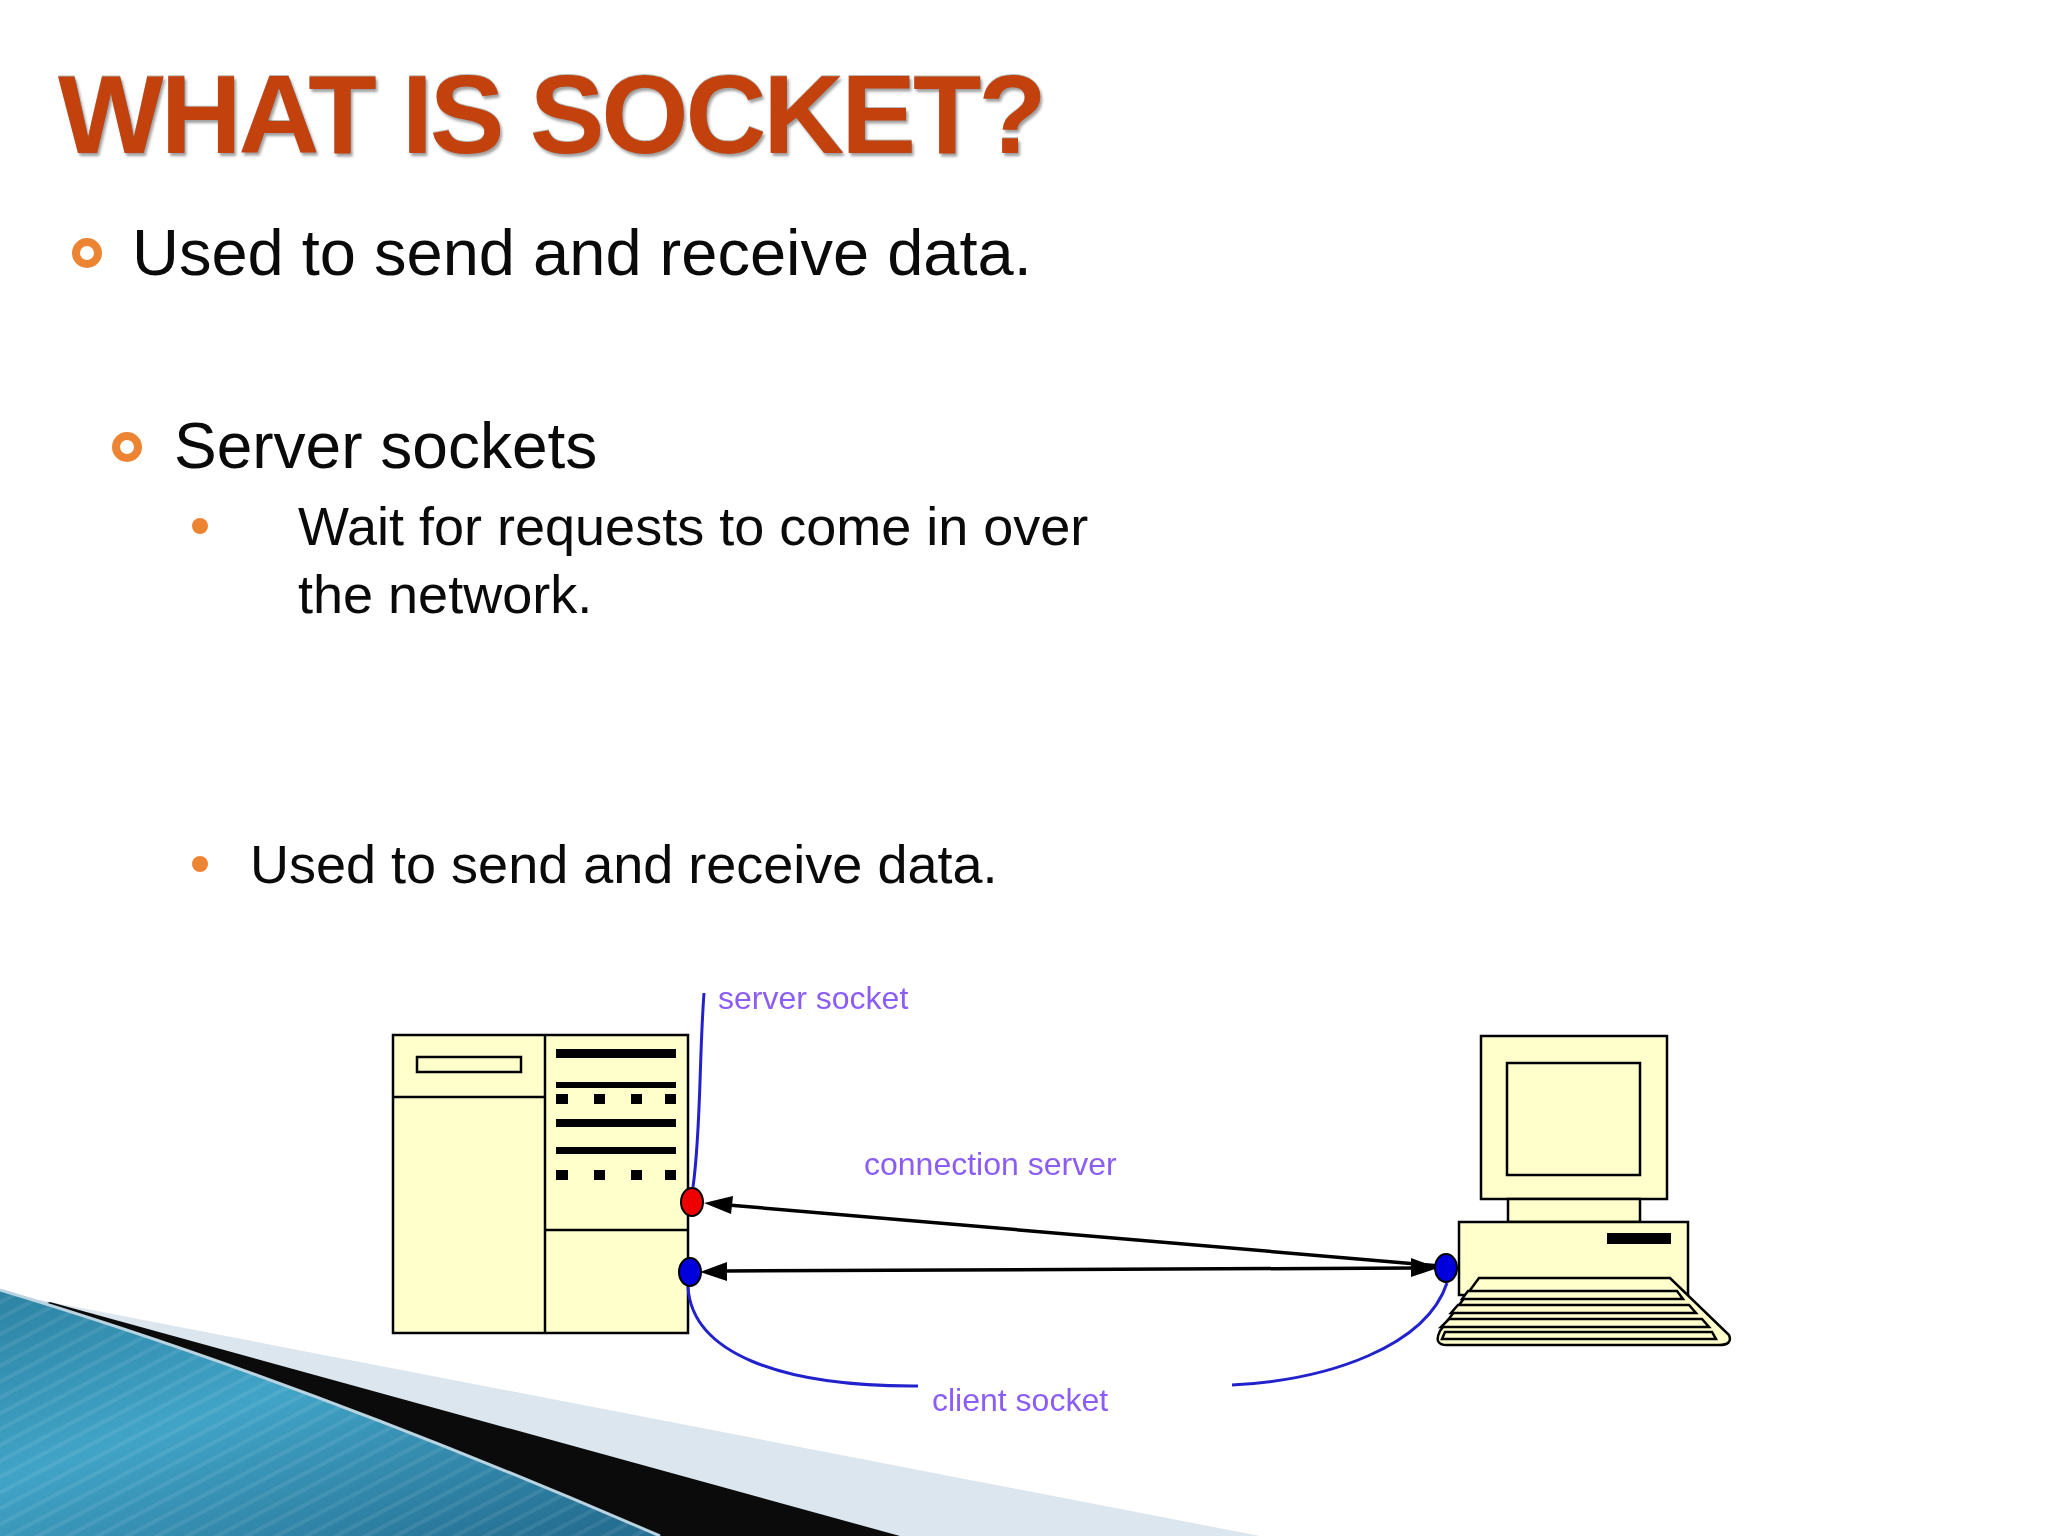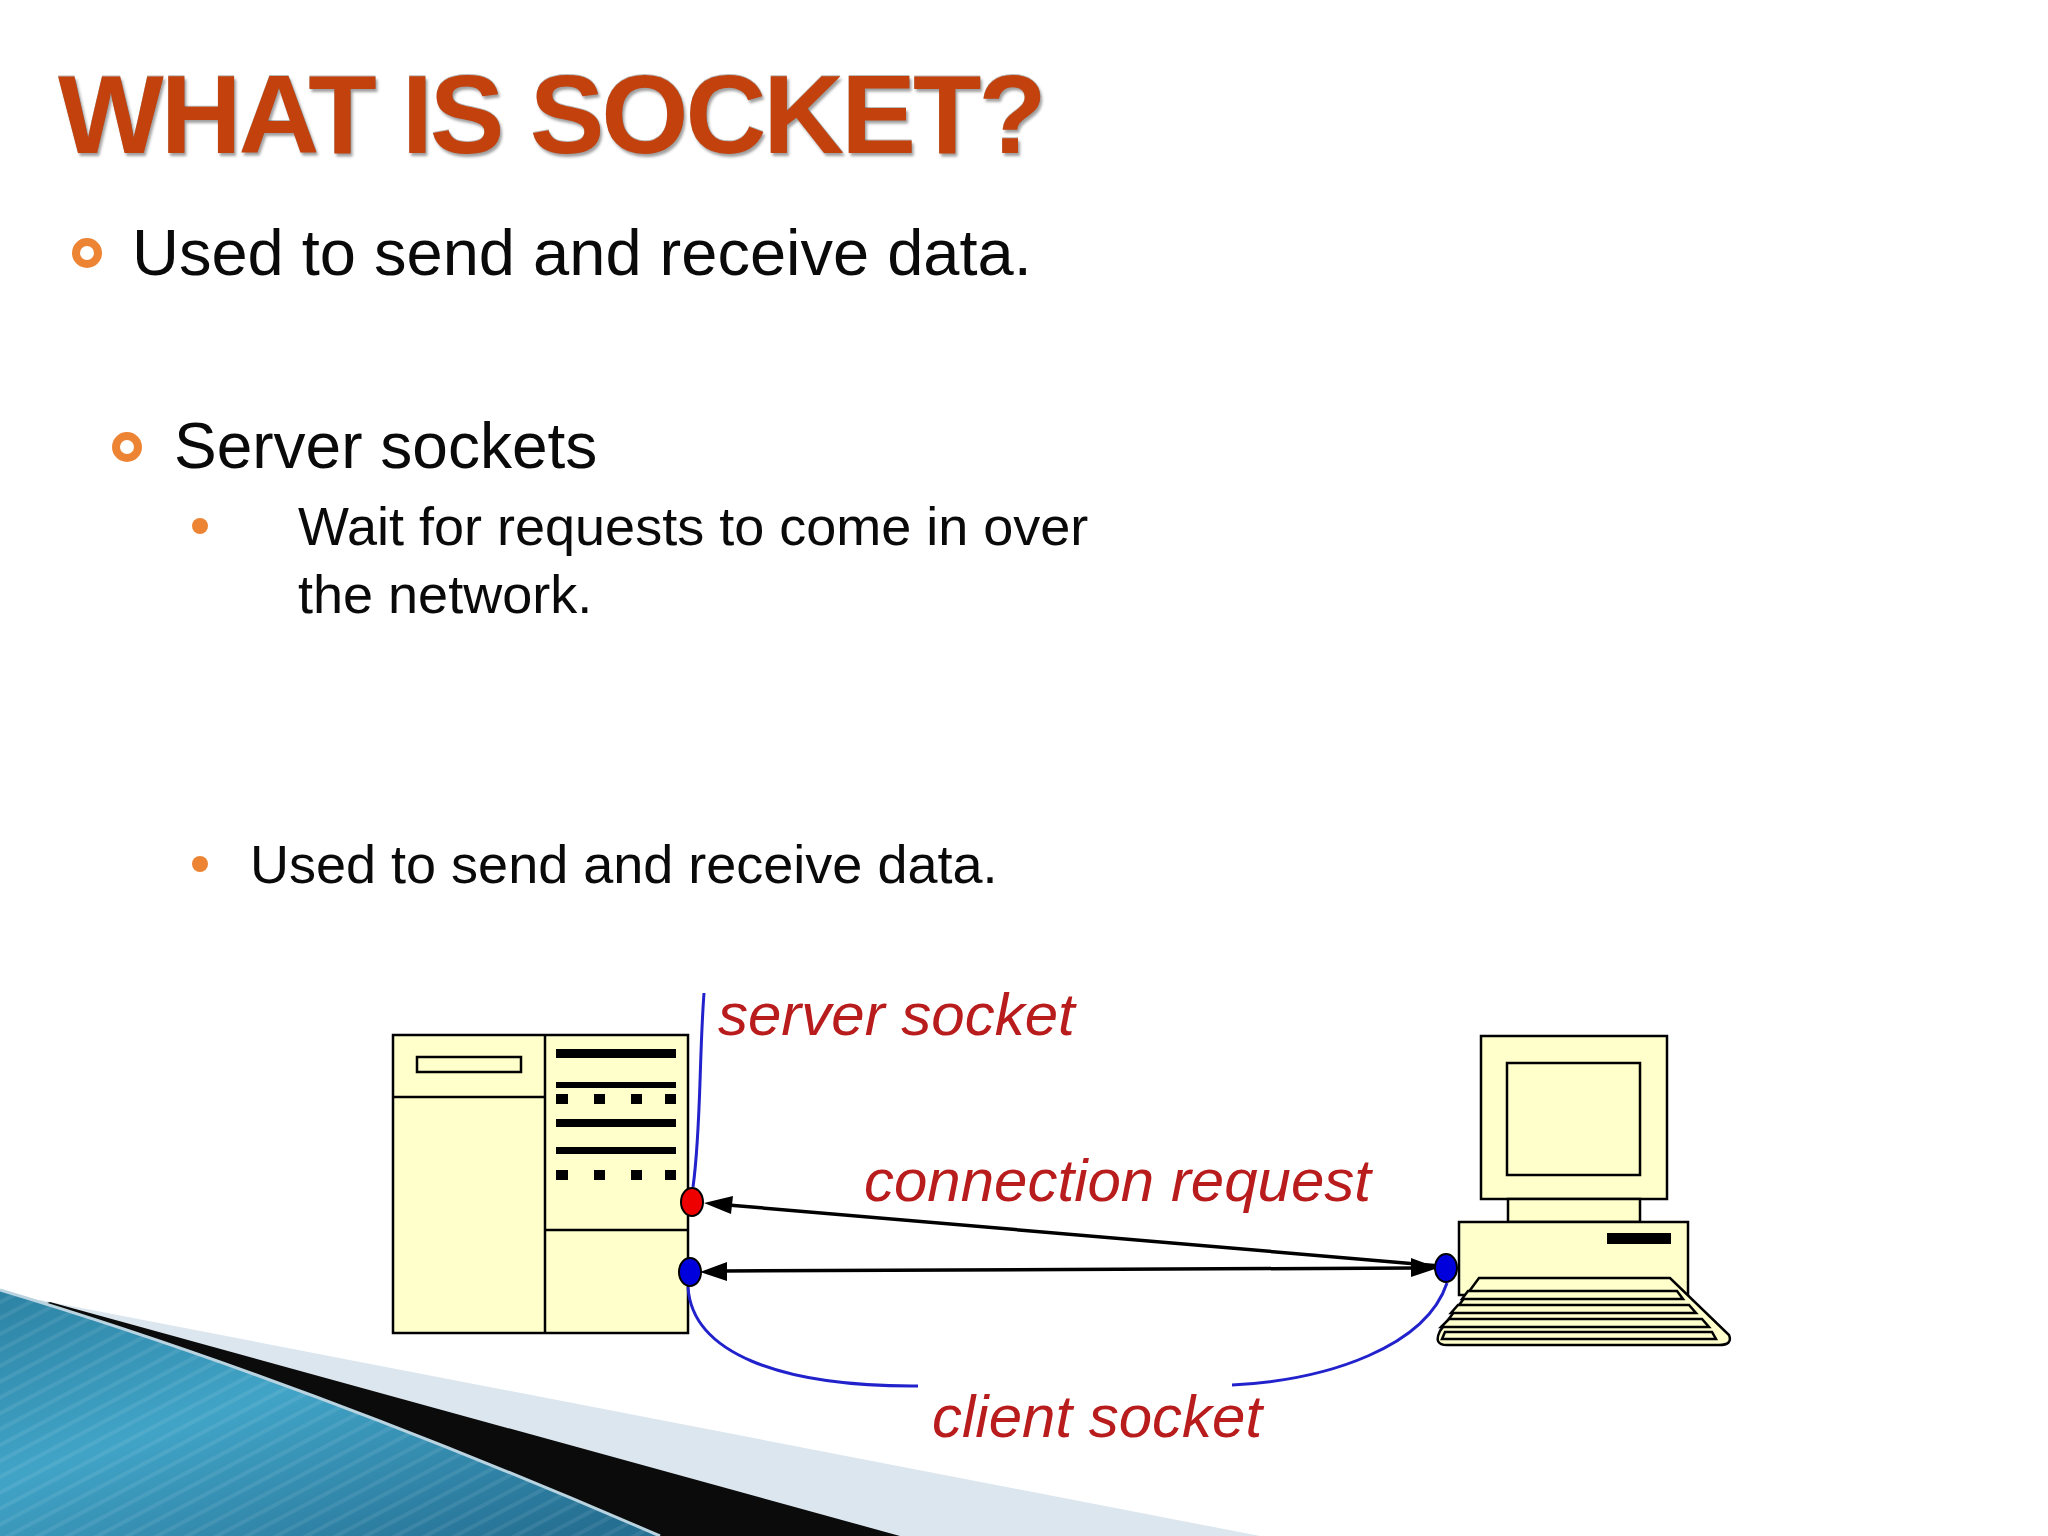--- a/index.html
+++ b/index.html
@@ -32,21 +32,21 @@
   .lvl3 .txt{white-space:normal;max-width:880px;}
   .ring{
     flex:none;width:14px;height:14px;border-radius:50%;
     border:8px solid #ED8433;background:transparent;
   }
   .dot{
     flex:none;width:16px;height:16px;border-radius:50%;
     background:#ED8433;
   }
   .dlabel{
-    position:absolute;font-size:60px;color:#b91c1c;white-space:nowrap;font-style:italic;
+    position:absolute;font-size:32px;color:#8b5cf6;white-space:nowrap;
   }
   .lbl-server-socket{left:718px;top:980px;}
   .lbl-connection-request{left:864px;top:1146px;}
   .lbl-client-socket{left:932px;top:1370px;margin-top:12px;}
   .diagram-svg{position:absolute;left:0;top:0;width:2048px;height:1536px;}
 </style>
 </head>
 <body>
 
 <div class="slide">
@@ -144,16 +144,16 @@
     <span class="dot"></span>
     <span class="txt">Wait for requests to come in over the network.</span>
   </div>
 
   <div class="row lvl3" style="top:830px;">
     <span class="dot"></span>
     <span class="txt">Used to send and receive data.</span>
   </div>
 
   <div class="dlabel lbl-server-socket">server socket</div>
-  <div class="dlabel lbl-connection-request">connection request</div>
+  <div class="dlabel lbl-connection-request">connection server</div>
   <div class="dlabel lbl-client-socket">client socket</div>
 
 </div>
 
 </body></html>

